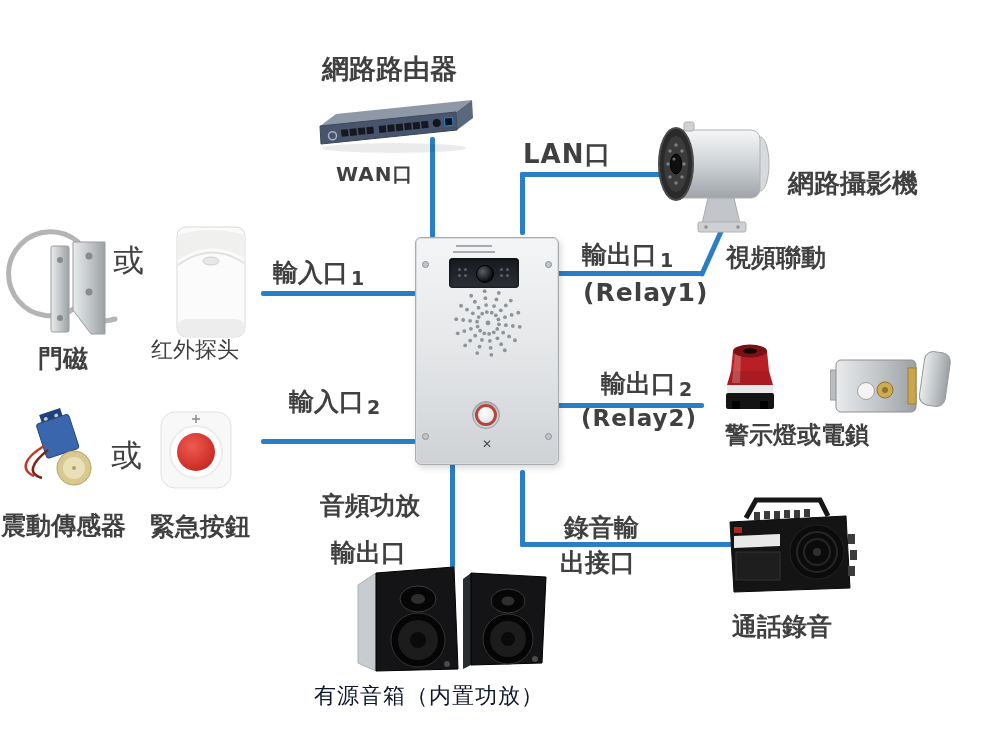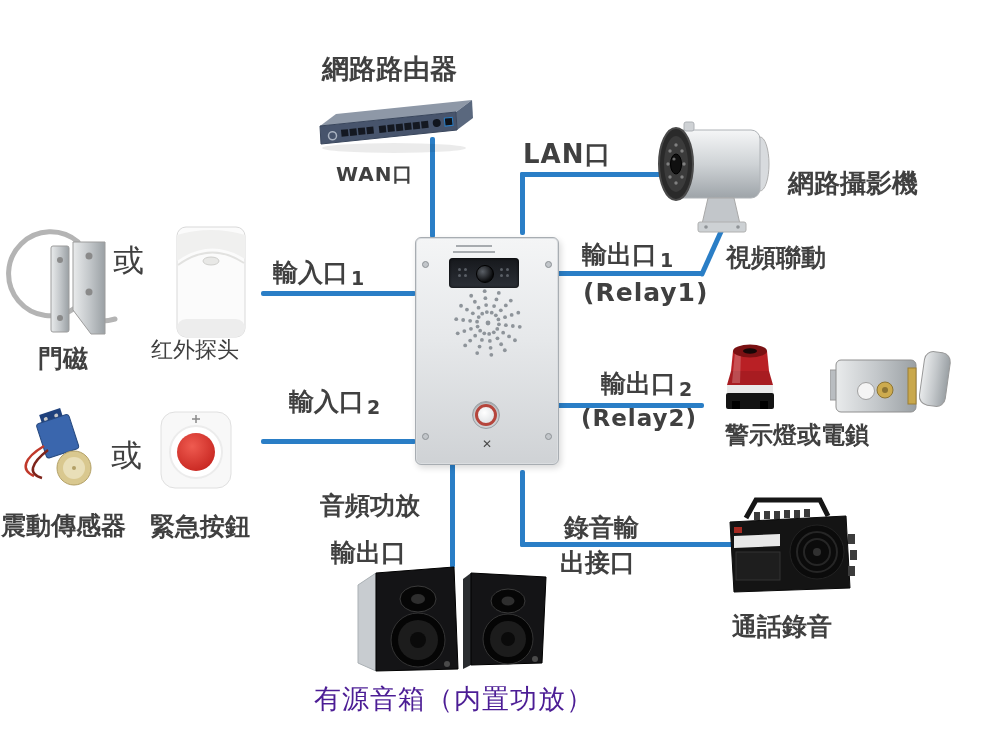--- a/index.html
+++ b/index.html
@@ -337,15 +337,15 @@
   <div class="lbl" style="left:151px;top:338px;font-size:22px;font-weight:400;">红外探头</div>
   <div class="lbl" style="left:1px;top:512px;">震動傳感器</div>
   <div class="lbl" style="left:150px;top:513px;">緊急按鈕</div>
 
   <div class="lbl" style="left:320px;top:492px;">音頻功放</div>
   <div class="lbl" style="left:331px;top:539px;">輸出口</div>
   <div class="lbl" style="left:556px;top:514px;margin-left:8px;">錄音輸</div>
   <div class="lbl" style="left:560px;top:549px;">出接口</div>
 
   <div class="lbl" style="left:732px;top:613px;">通話錄音</div>
-  <div class="lbl" style="left:314px;top:684px;font-size:27px;font-weight:400;color:#4c1d95;letter-spacing:1px;">有源音箱（内置功放）</div>
+  <div class="lbl" style="left:314px;top:684px;font-size:22px;font-weight:400;color:#0f172a;letter-spacing:1px;">有源音箱（内置功放）</div>
 
 </div>
 
 </body></html>

